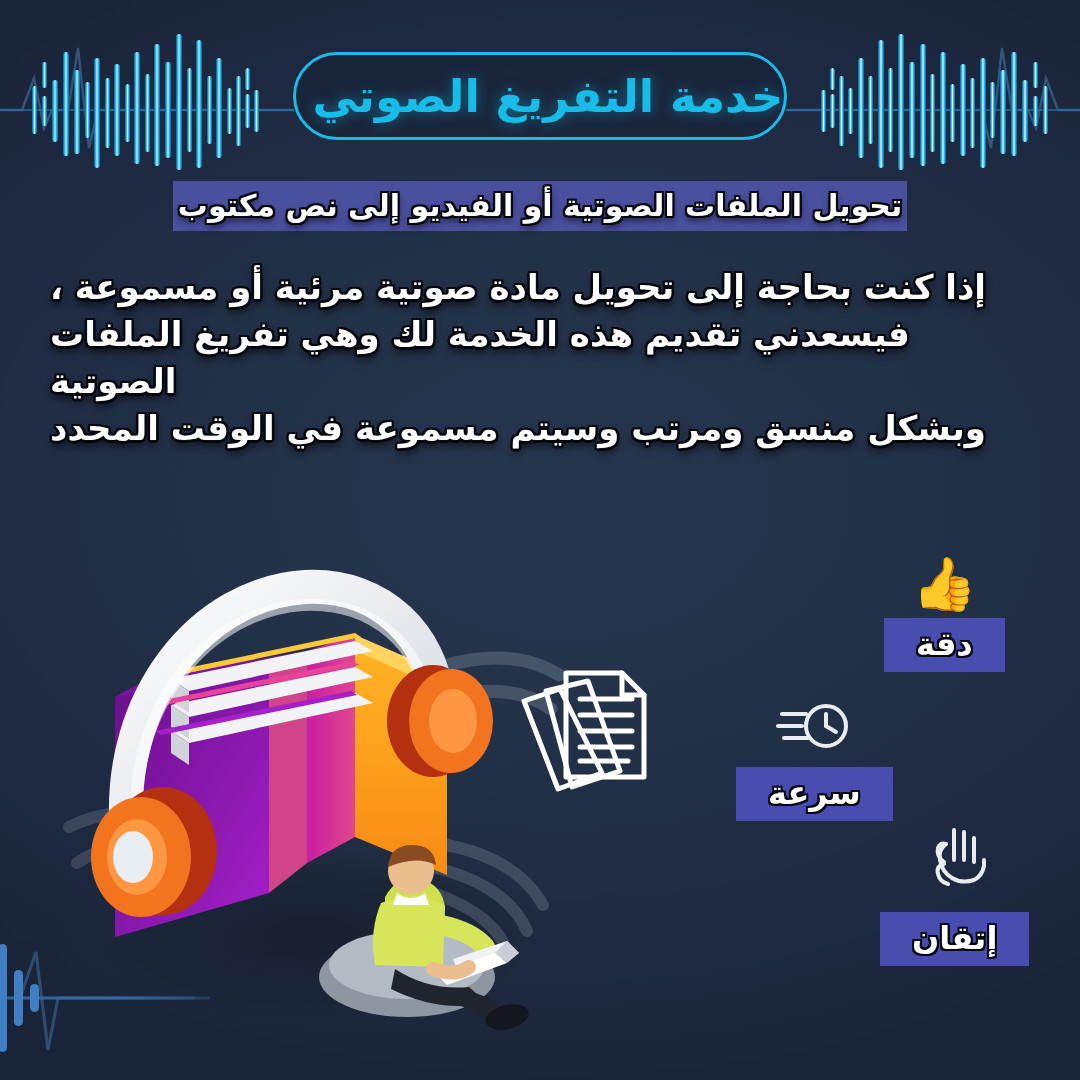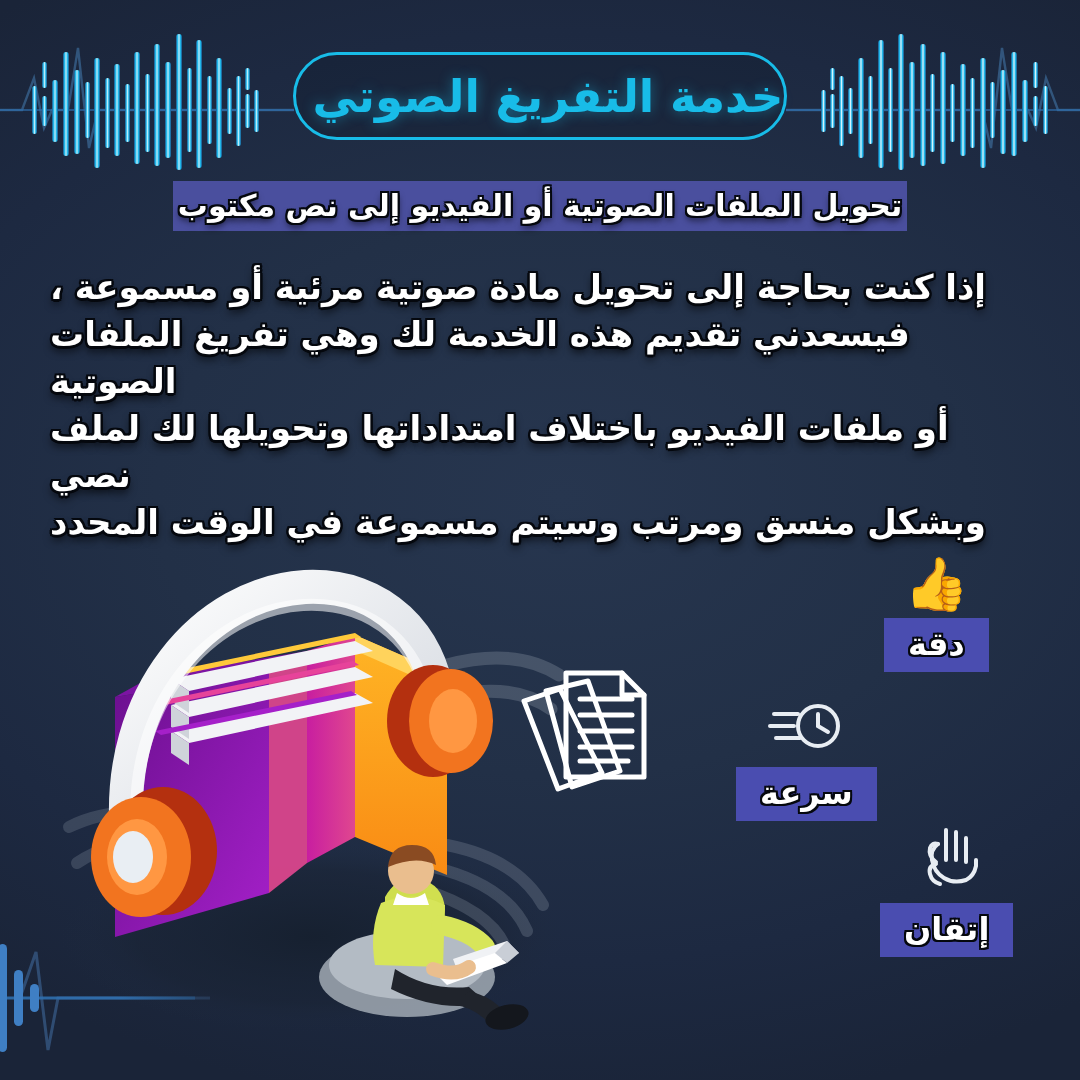--- a/index.html
+++ b/index.html
@@ -114,31 +114,31 @@
   .feature-icon {
     line-height: 1;
     margin-bottom: 8px;
   }
   .feature-label {
     background: #4a4db0;
     color: #ffffff;
     font-size: 32px;
     font-weight: 700;
     line-height: 1;
-    padding: 10px 24px 12px;
+    padding: 10px 32px 12px;
     white-space: nowrap;
     text-shadow:
       -2px -2px 0 #05080e, 2px -2px 0 #05080e,
       -2px  2px 0 #05080e, 2px  2px 0 #05080e,
        0   -2px 0 #05080e, 0    2px 0 #05080e,
       -2px  0   0 #05080e, 2px  0   0 #05080e;
   }
   .feature-accuracy { left: 884px; top: 558px; }
   .feature-speed    { left: 736px; top: 700px; }
-  .feature-mastery  { left: 880px; top: 820px; }
+  .feature-mastery  { left: 880px; top: 820px; gap: 9px; }
 
   .emoji-icon { font-size: 52px; }
 
   
   .docs-icon { position: absolute; left: 510px; top: 655px; }
 
   
   .illustration {
     position: absolute;
     left: 55px;
@@ -255,21 +255,20 @@
     <span class="title-pill-text">خدمة التفريغ الصوتي</span>
   </div>
 
   <div class="subtitle-banner">
     <span class="subtitle-text">تحويل الملفات الصوتية أو الفيديو إلى نص مكتوب</span>
   </div>
 
   <div class="body-copy">
     <div>إذا كنت بحاجة إلى تحويل مادة صوتية مرئية أو مسموعة ،</div>
     <div>فيسعدني تقديم هذه الخدمة لك وهي تفريغ الملفات الصوتية</div>
-    <div>أو ملفات الفيديو باختلاف امتداداتها وتحويلها لك لملف نصي</div>
     <div>وبشكل منسق ومرتب وسيتم مسموعة في الوقت المحدد</div>
   </div>
 
   <div class="illustration">
     <svg viewBox="0 0 520 490" width="520" height="490">
       <defs>
         <linearGradient id="bookFront" x1="0" y1="0" x2="1" y2="1">
           <stop offset="0" stop-color="#6a0f8e"></stop>
             <stop offset="1" stop-color="#a520c9"></stop>
         </linearGradient>

